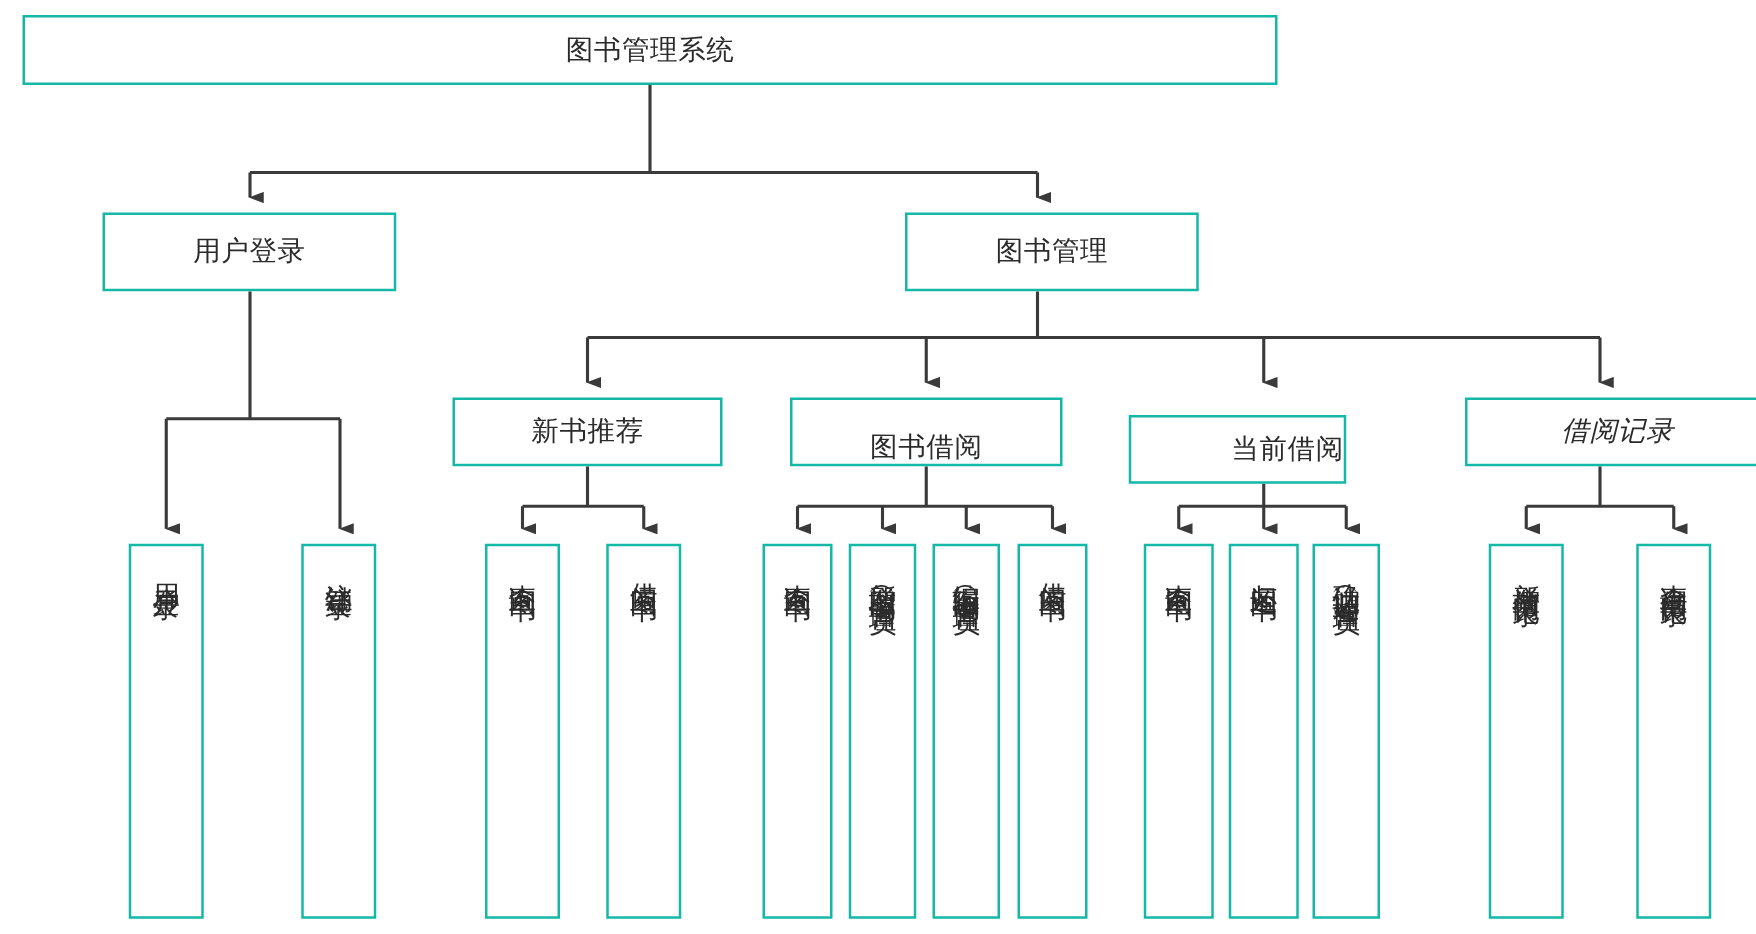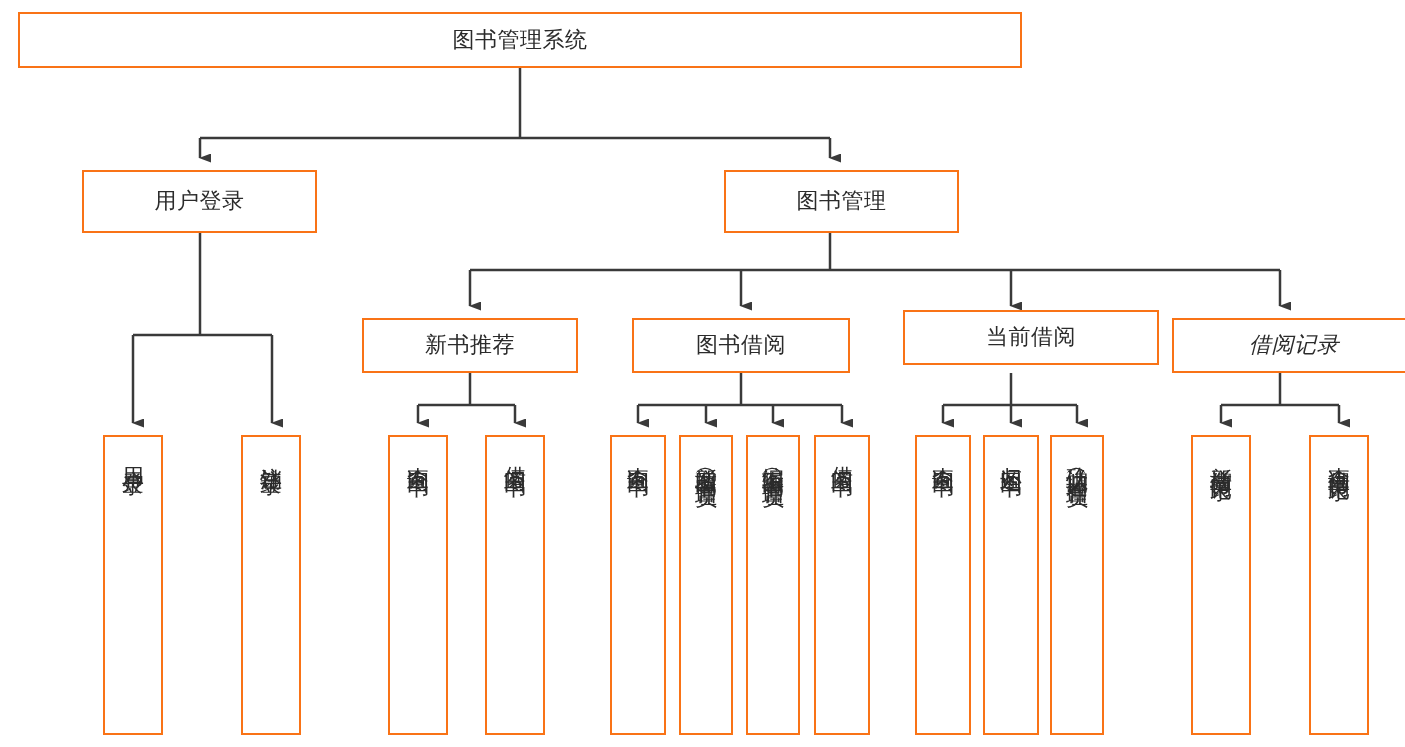--- a/index.html
+++ b/index.html
@@ -20,21 +20,21 @@
   #wires {
     position: absolute;
     left: 0;
     top: 0;
     width: 1405px;
     height: 747px;
   }
   .node {
     position: absolute;
     box-sizing: border-box;
-    border: 2px solid #f97316;
+    border: 2px solid #14b8a6;
     background: #ffffff;
     color: #2b2b2b;
     display: flex;
     align-items: center;
     justify-content: center;
     overflow: hidden;
   }
   .node.horiz {
     font-size: 22px;
     letter-spacing: 0.5px;
@@ -130,24 +130,24 @@
   <div class="node vert" style="left: 103px; top: 435px; width: 60px; height: 300px;">
     <span class="vtext">用户登录</span>
   </div>
   <div class="node vert" style="left: 241px; top: 435px; width: 60px; height: 300px;">
     <span class="vtext">注销登录</span>
   </div>
 
   <div class="node horiz" style="left: 362px; top: 318px; width: 216px; height: 55px;">
     <span>新书推荐</span>
   </div>
-  <div class="node horiz" style="left: 632px; top: 318px; width: 218px; height: 55px;">
+  <div class="node horiz" style="left: 632px; top: 318px; width: 218px; height: 55px; align-items: flex-end;">
     <span>图书借阅</span>
   </div>
-  <div class="node horiz" style="left: 903px; top: 310px; width: 256px; height: 55px;">
+  <div class="node horiz" style="left: 903px; top: 332px; width: 174px; height: 55px; justify-content: flex-end;">
     <span>当前借阅</span>
   </div>
   <div class="node horiz" style="left: 1172px; top: 318px; width: 244px; height: 55px; font-style: italic;">
     <span>借阅记录</span>
   </div>
 
   <div class="node vert" style="left: 388px; top: 435px; width: 60px; height: 300px;">
     <span class="vtext">查询图书</span>
   </div>
   <div class="node vert" style="left: 485px; top: 435px; width: 60px; height: 300px;">

